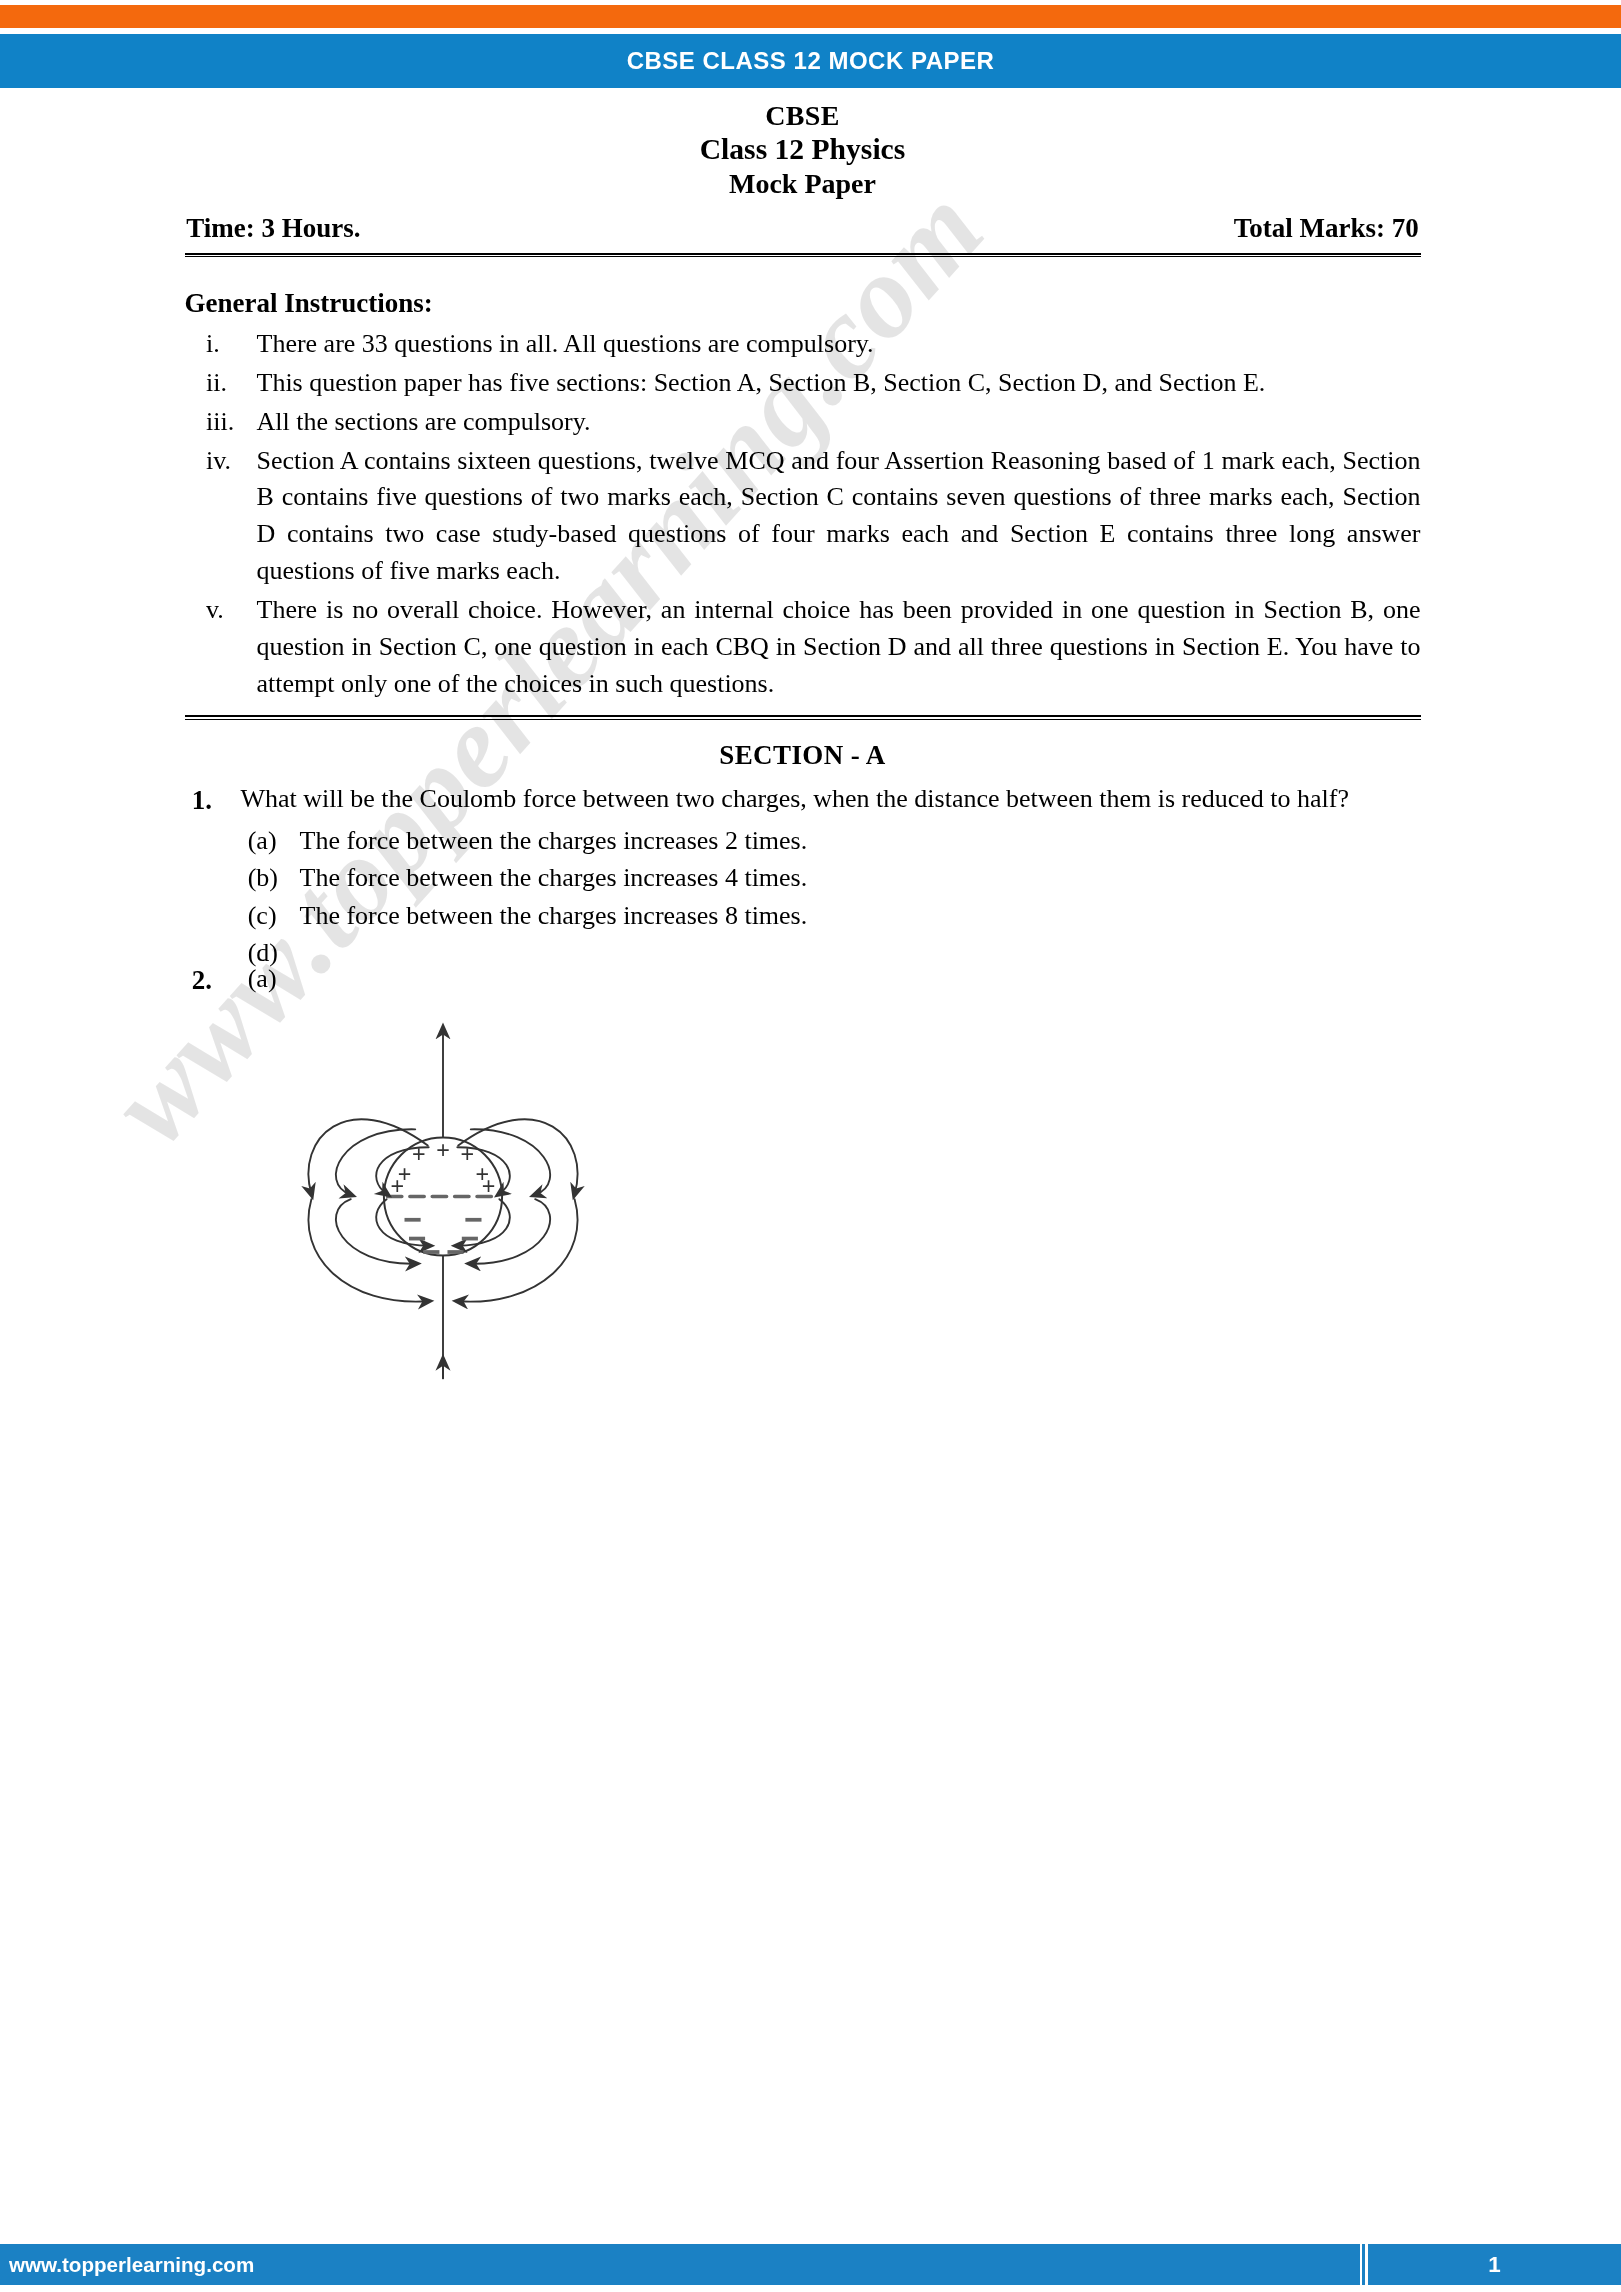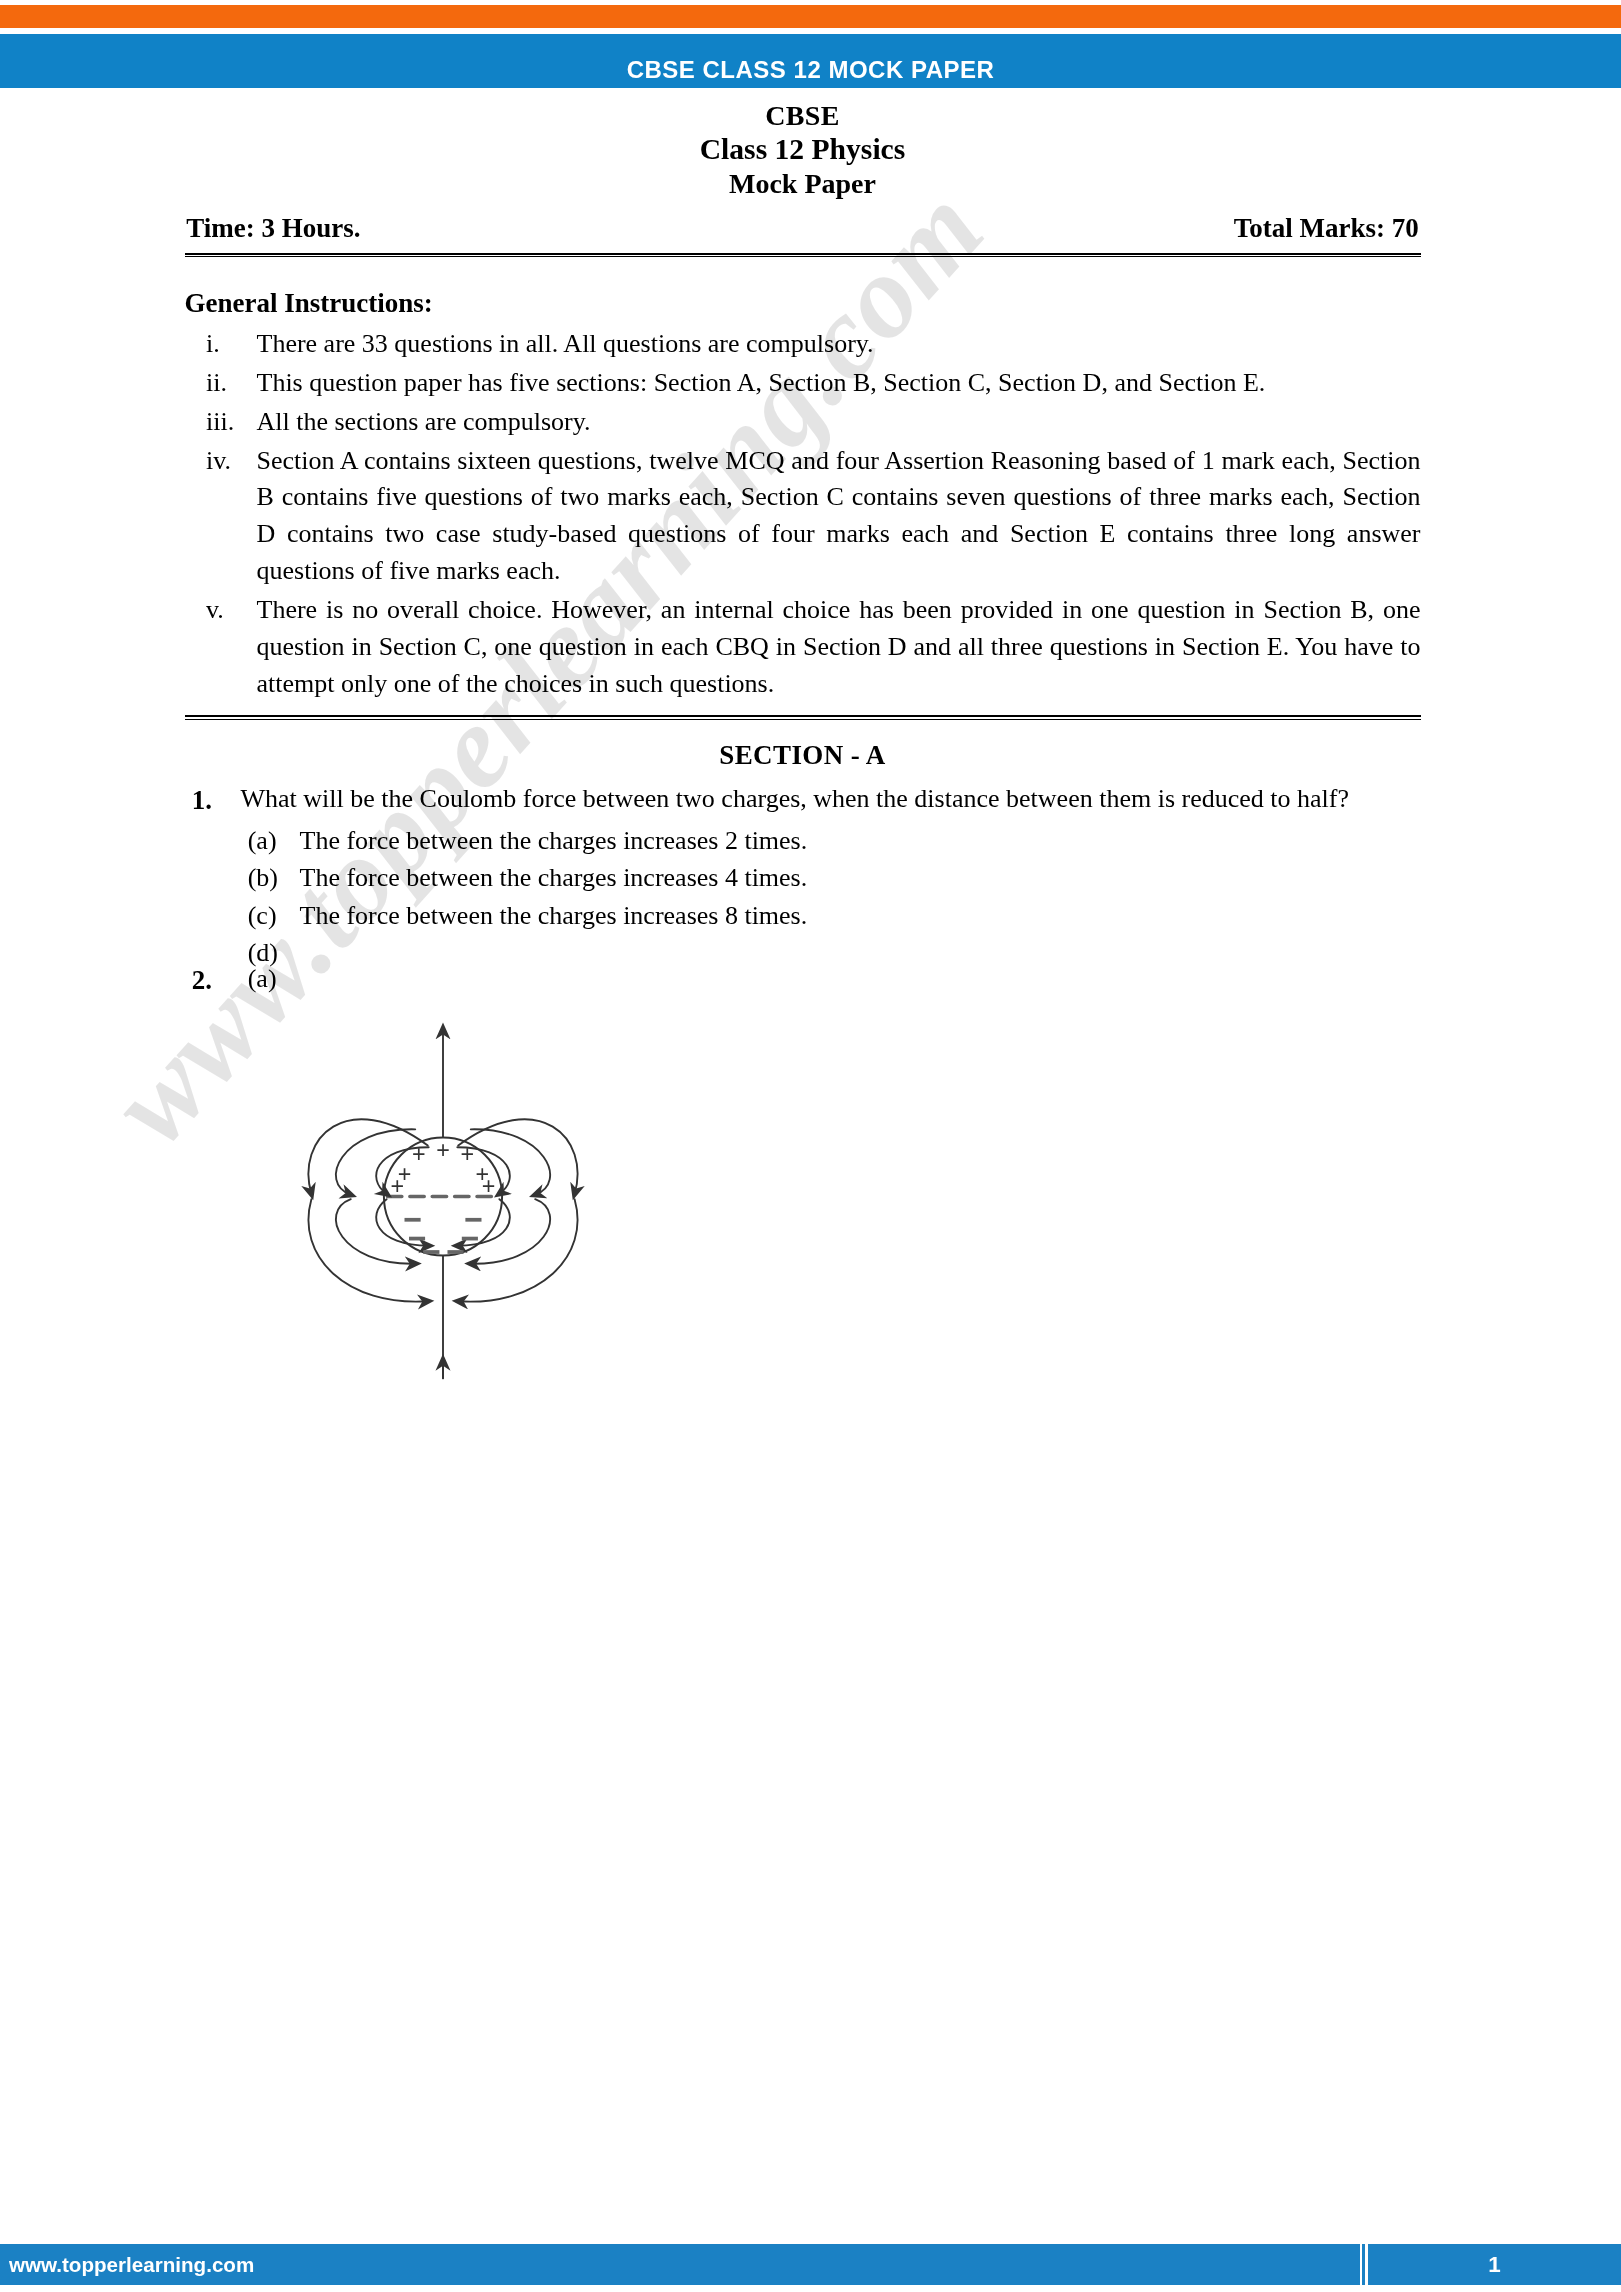--- a/index.html
+++ b/index.html
@@ -29,21 +29,21 @@
     position: absolute;
     left: 0;
     top: 34px;
     width: 1621px;
     height: 54px;
     background: #1082c7;
   }
   .banner-title {
     position: absolute;
     left: 0;
-    top: 43px;
+    top: 34px;
     width: 1621px;
     height: 54px;
     line-height: 54px;
     text-align: center;
     color: #ffffff;
     font-family: "Liberation Sans", "DejaVu Sans", sans-serif;
     font-weight: bold;
     font-size: 24px;
     letter-spacing: 0.5px;
   }

